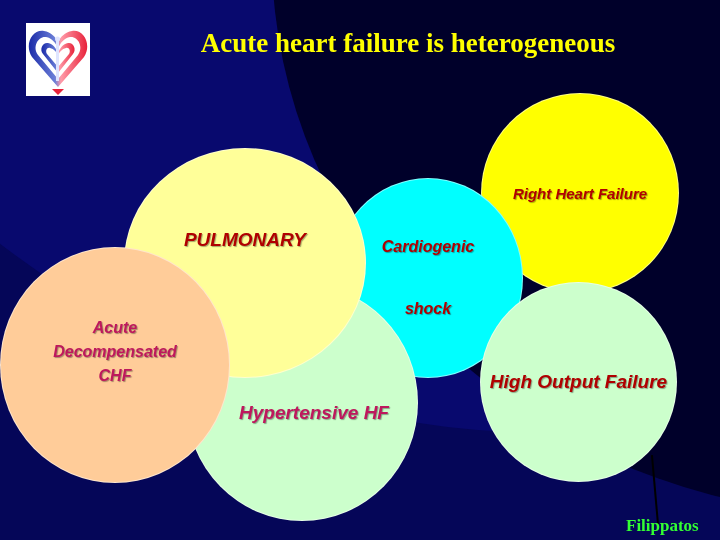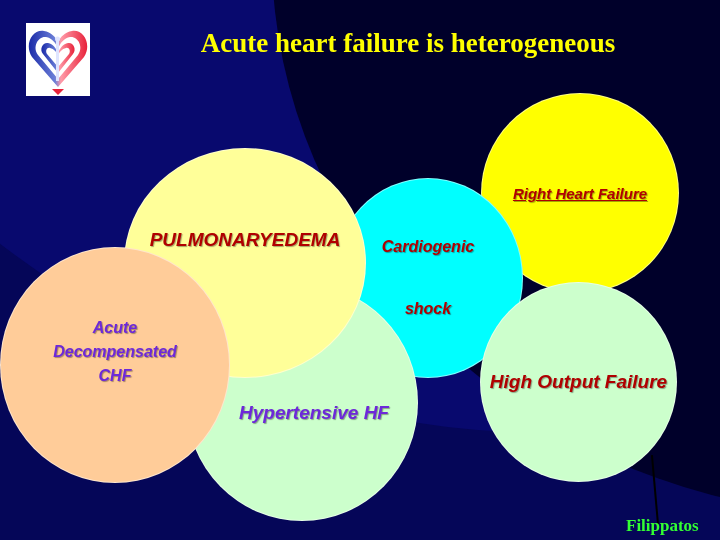--- a/index.html
+++ b/index.html
@@ -11,21 +11,21 @@
   .bg .dark2 { position:absolute; left:260px; top:-500px; width:1100px; height:1000px; border-radius:50%;
               background:#00002a; transform:rotate(30deg); }
   .logo { position:absolute; left:26px; top:23px; width:64px; height:73px; background:#fff; }
   .logo svg { width:64px; height:73px; display:block; }
   .title { position:absolute; left:96px; top:10px; width:624px; text-align:center; color:#FFFF00;
            font-family:"Liberation Serif", serif; font-weight:bold; font-size:27px; line-height:50px;margin-top:8px; }
   .circle { position:absolute; border-radius:50%; display:flex; align-items:center; justify-content:center; text-align:center;
             font-weight:bold; font-style:italic; box-sizing:border-box; border:1px solid rgba(255,255,255,0.5); }
   .circle span { text-shadow:1px 1px 1px rgba(0,0,0,0.35); }
   .red { color:#B00000; }
-  .blk { color:#6d28d9; }
+  .blk { color:#be185d; }
   .credit { position:absolute; left:596px; top:516px; color:#33FF33; font-family:"Liberation Serif", serif; font-weight:bold; font-size:17px;margin-left:30px; }
   .line { position:absolute; left:654px; top:455px; width:2px; height:70px; background:#000; transform:rotate(-5deg); }
 </style>
 </head>
 <body>
 
 <div class="bg">
   <div class="base"></div>
   <div class="band"></div>
   <div class="dark2"></div>
@@ -48,40 +48,39 @@
     <rect x="30" y="18" width="3" height="40" fill="#dfe4ff"></rect>
     <circle cx="31.5" cy="16" r="2.5" fill="#dfe4ff"></circle>
     <path d="M26 66 L38 66 L32 72 Z" fill="#e8223a"></path>
   </svg>
 </div>
 
 <div class="title">
   <div>Acute heart failure is heterogeneous</div>
 </div>
 
-<div class="circle red" style="left:481px; top:93px; width:198px; height:200px; background:#FFFF00; font-size:15px;text-decoration:underline;">
+<div class="circle red" style="left:481px; top:93px; width:198px; height:200px; background:#FFFF00; font-size:15px;">
   <span>Right Heart Failure</span>
 </div>
 
 <div class="circle red" style="left:333px; top:178px; width:190px; height:200px; background:#00FFFF; font-size:16px; line-height:26px; flex-direction:column;gap:36px;">
   <span>Cardiogenic</span>
   <span>shock</span>
 </div>
 
 <div class="circle red" style="left:480px; top:282px; width:197px; height:200px; background:#CCFFCC; font-size:19px;">
   <span>High Output Failure</span>
 </div>
 
 <div class="circle blk" style="left:186px; top:284px; width:232px; height:237px; background:#CCFFCC; font-size:19px; padding-left:24px; padding-top:20px;font-style:italic;">
   <span>Hypertensive HF</span>
 </div>
 
 <div class="circle red" style="left:124px; top:148px; width:242px; height:230px; background:#FFFF99; font-size:19px; line-height:35px; flex-direction:row; padding-bottom:48px;">
   <span>PULMONARY</span>
-  <span>EDEMA</span>
 </div>
 
 <div class="circle blk" style="left:0px; top:247px; width:230px; height:236px; background:#FFCC99; font-size:16px; line-height:24px; flex-direction:column; padding-bottom:26px;">
   <span>Acute</span>
   <span>Decompensated</span>
   <span>CHF</span>
 </div>
 
 <div class="line"></div>
 

